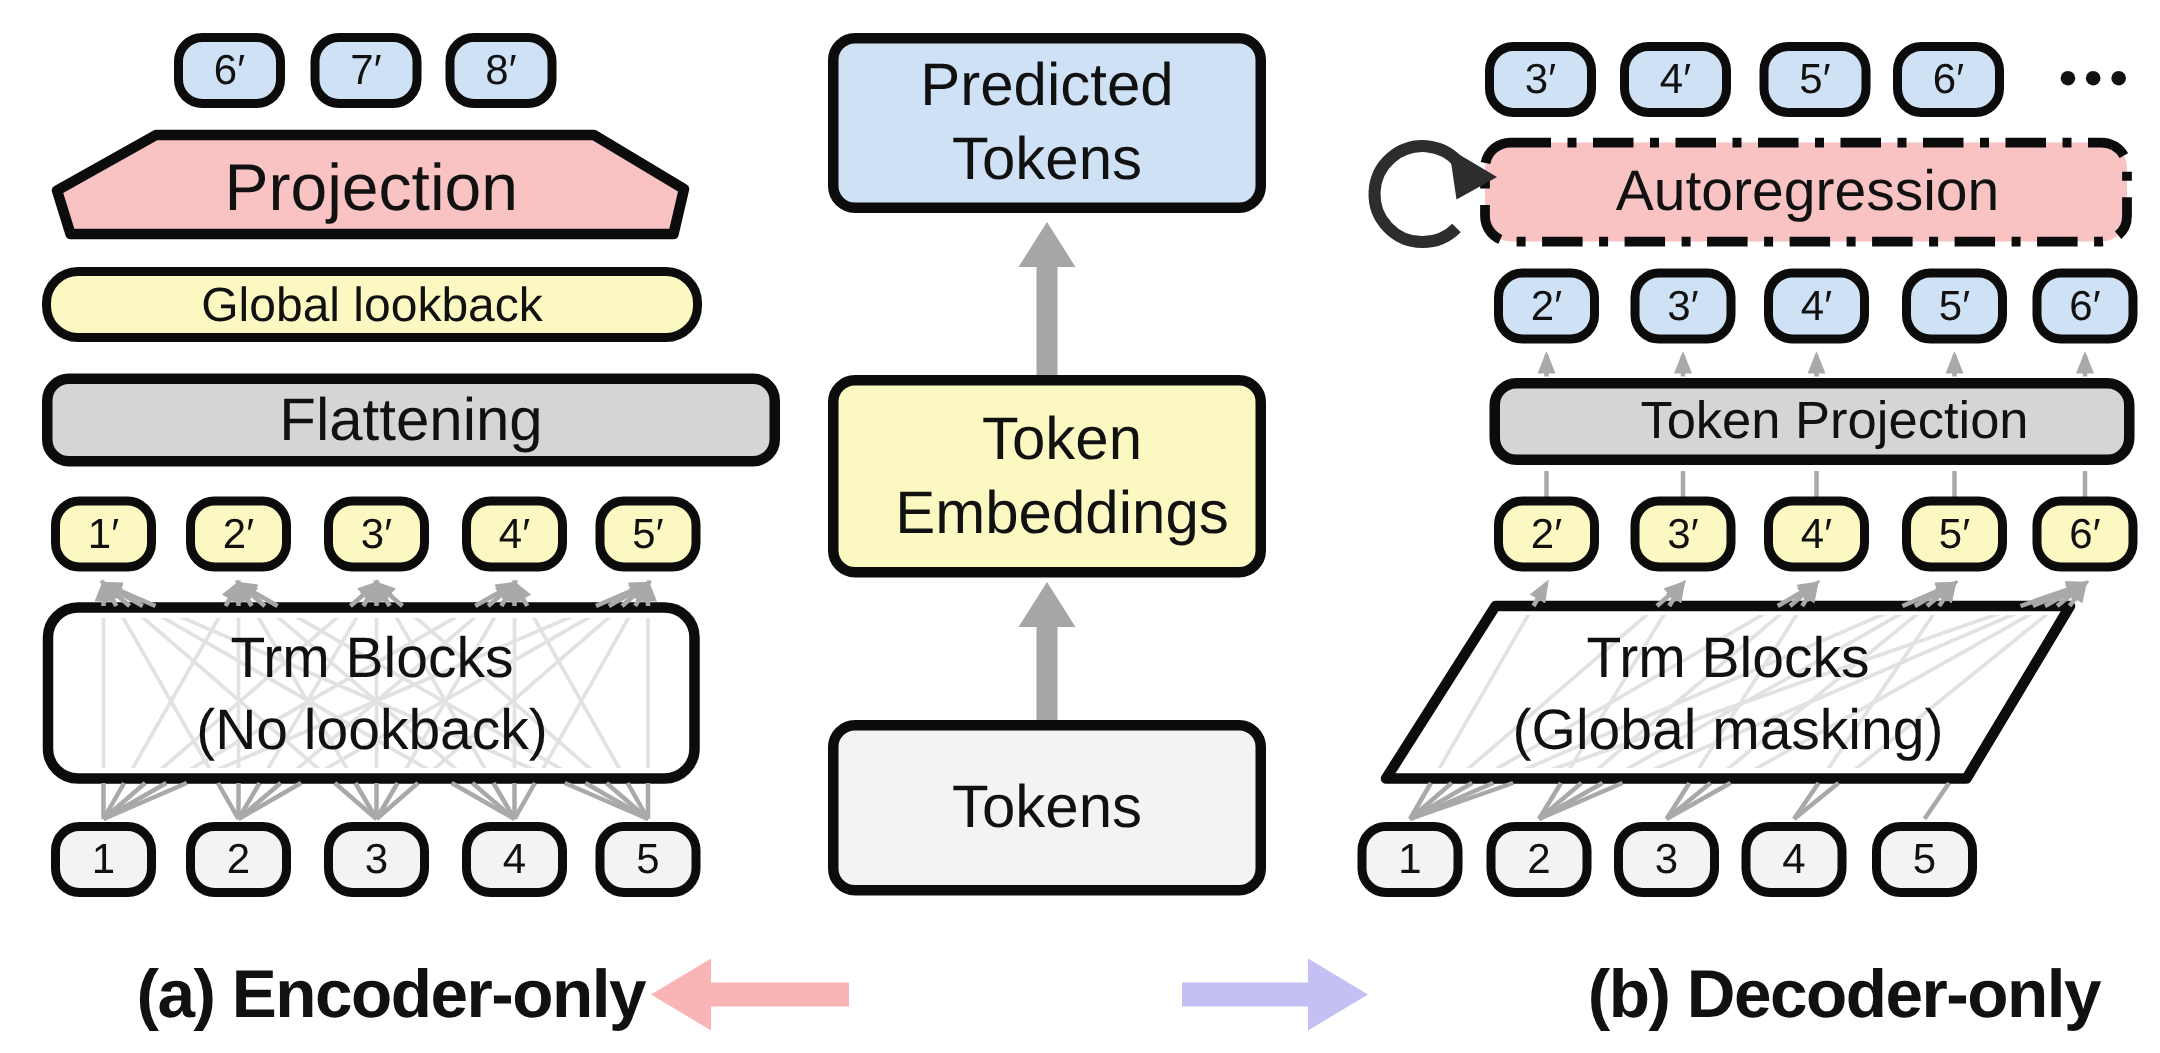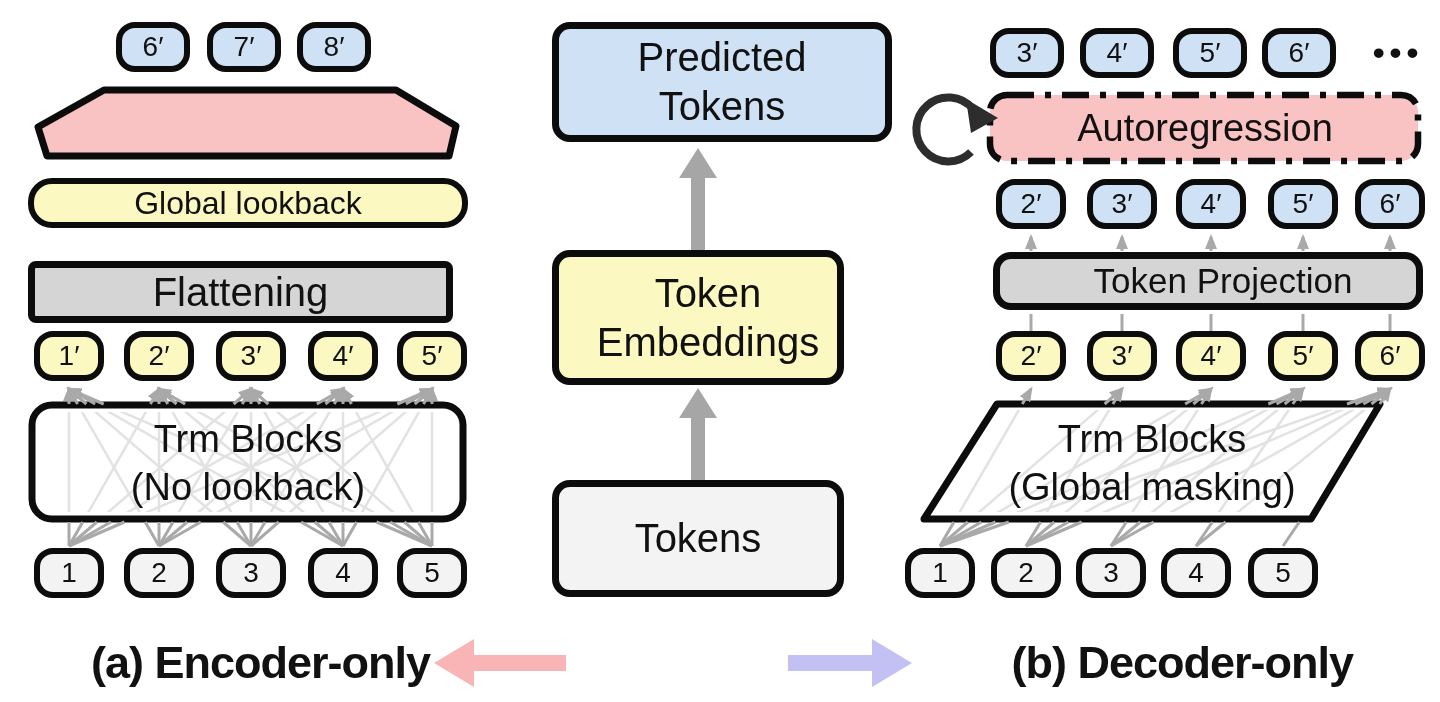--- a/index.html
+++ b/index.html
@@ -13,39 +13,39 @@
         font-size:28px;background:var(--pillGray);}
   .pill.y{background:var(--yellow);}
   .pill.b{background:var(--blue);}
   .pill.w74{width:74px;}
   .box{position:absolute;border:7px solid var(--ink);box-sizing:border-box;display:flex;
        flex-direction:column;align-items:center;justify-content:center;text-align:center;}
   .lbl{position:absolute;text-align:center;}
   .cap{position:absolute;font-weight:bold;font-size:45px;letter-spacing:-1px;text-align:right;}
   #global-lookback{left:28px;top:178px;width:440px;height:50px;border-width:6px;border-radius:24px;
                    background:var(--yellow);font-size:32px;}
-  #flattening{left:28px;top:249px;width:425px;height:62px;border-radius:8px;
-              background:var(--grayBox);font-size:40px;margin-top:12px;}
+  #flattening{left:28px;top:249px;width:492px;height:62px;border-radius:18px;
+              background:var(--grayBox);font-size:40px;}
   #token-projection{left:993px;top:252px;width:430px;height:58px;border-radius:18px;
                     background:var(--grayBox);font-size:35px;padding-left:30px;}
-  #predicted-box{left:552px;top:22px;width:340px;height:120px;border-radius:18px;
+  #predicted-box{left:552px;top:22px;width:292px;height:120px;border-radius:18px;
                  background:var(--blue);font-size:40px;line-height:1.22;}
   #embeddings-box{left:552px;top:250px;width:292px;height:135px;border-radius:18px;
                   background:var(--yellow);font-size:40px;line-height:1.22;padding-left:20px;}
   #tokens-box{left:552px;top:480px;width:292px;height:117px;border-radius:18px;
               background:var(--pillGray);font-size:40px;}
   #projection-lbl{left:60px;top:101px;width:375px;font-size:44px;}
   #autoregression-lbl{left:995px;top:107px;width:420px;font-size:38px;}
   #trm-enc-lbl{left:32px;top:416px;width:432px;font-size:38px;line-height:1.25;}
   #trm-dec-lbl{left:942px;top:416px;width:420px;font-size:38px;line-height:1.25;}
   #ellipsis{left:1360px;top:30px;width:76px;height:44px;font-size:34px;font-weight:bold;
             letter-spacing:5px;display:flex;align-items:center;justify-content:center;}
   #cap-a{left:40px;top:637px;width:390px;}
   #cap-pipe{left:580px;top:637px;width:200px;}
-  #cap-b{left:898px;top:637px;width:455px;}
+  #cap-b{left:945px;top:637px;width:455px;}
 </style>
 </head>
 <body>
 
 <div id="stage">
 
   <svg id="net" width="1440" height="702" viewBox="0 0 1440 702">
     <defs>
       <marker id="ah" viewBox="0 0 10 8" refX="8" refY="4" markerWidth="5" markerHeight="4" orient="auto">
         <path d="M0,0 L10,4 L0,8 Z" fill="#a9a9a9"></path>
@@ -217,20 +217,21 @@
     <path d="M 691 250 L 691 178 L 679 178 L 698 148 L 717 178 L 705 178 L 705 250 Z" style="fill:var(--arrowGray2)"></path>
 
     <path d="M 434 663 L 474 639 L 474 655 L 566 655 L 566 671 L 474 671 L 474 687 Z" style="fill:var(--arrowPink)"></path>
     <path d="M 912 663 L 872 639 L 872 655 L 788 655 L 788 671 L 872 671 L 872 687 Z" style="fill:var(--arrowPurple)"></path>
   </svg>
 
   <div class="pill b w74" style="left:116px;top:22px;">6′</div>
   <div class="pill b w74" style="left:207px;top:22px;">7′</div>
   <div class="pill b w74" style="left:297px;top:22px;">8′</div>
 
+  <div class="lbl" id="projection-lbl">Projection</div>
 
   <div class="box" id="global-lookback">Global lookback</div>
   <div class="box" id="flattening">Flattening</div>
 
   <div class="pill y" style="left:34px;top:331px;">1′</div>
   <div class="pill y" style="left:124px;top:331px;">2′</div>
   <div class="pill y" style="left:216px;top:331px;">3′</div>
   <div class="pill y" style="left:308px;top:331px;">4′</div>
   <div class="pill y" style="left:397px;top:331px;">5′</div>
 

